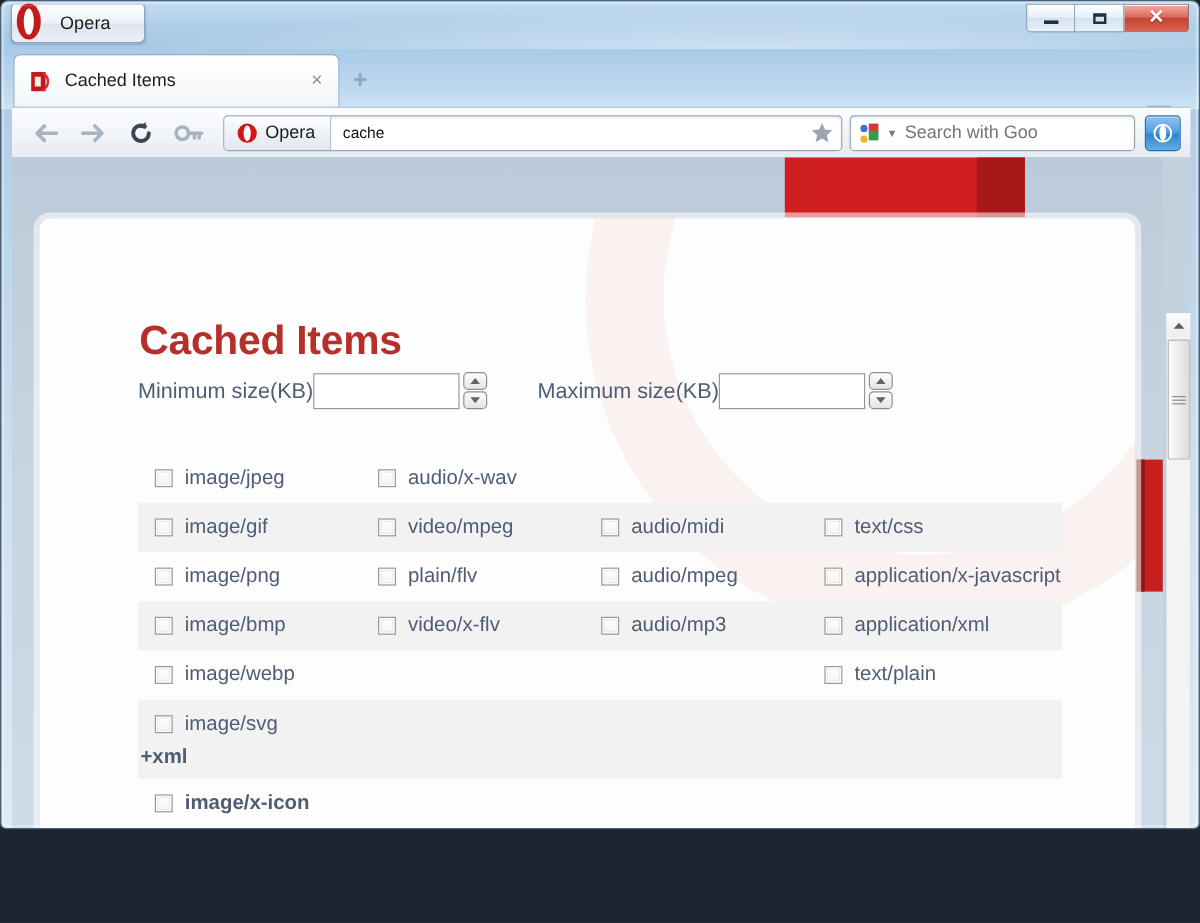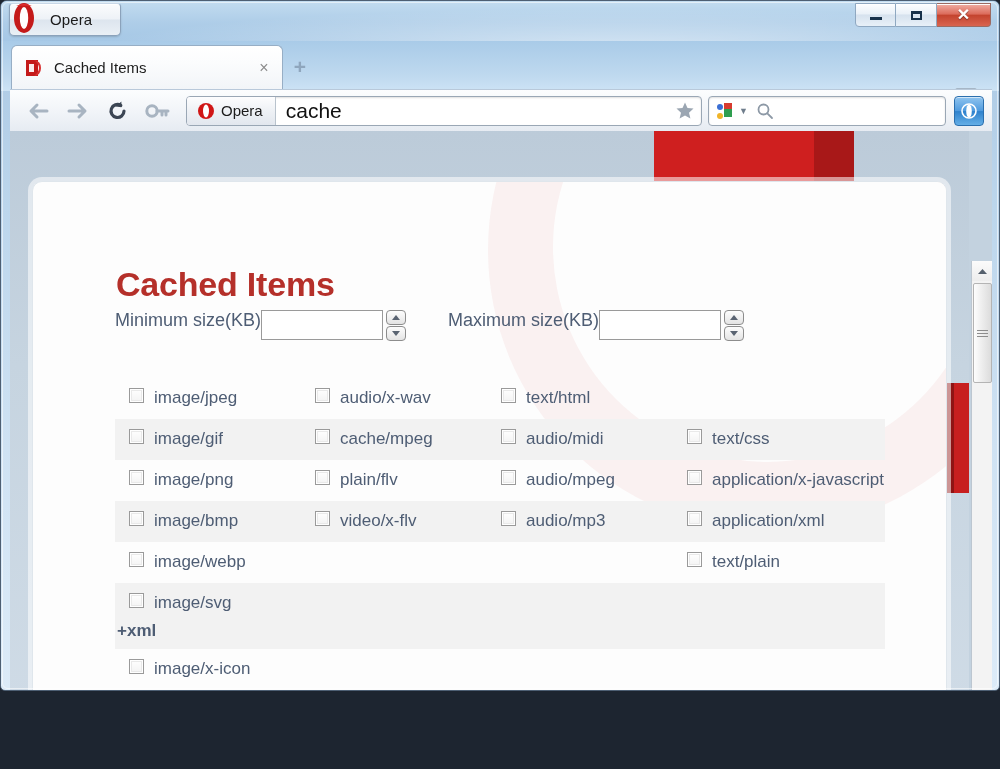--- a/index.html
+++ b/index.html
@@ -103,21 +103,21 @@
     box-shadow: inset 0 1px 2px rgba(0,0,0,.13);
     overflow:hidden;
   }
   #badge {
     height:28px; display:flex; align-items:center; gap:6px; padding:0 12px 0 10px;
     background: linear-gradient(180deg,#fdfdfe 0%,#eef1f5 50%,#e2e7ee 100%);
     border-right:1px solid #b9c3cd; font-size:15px; color:#1b1b1b;
   }
   #urlinput {
     flex:1; border:none; outline:none; height:26px; padding:0 10px;
-    font-family:"Liberation Sans",sans-serif; font-size:21px; color:#111; background:transparent;
+    font-family:"Liberation Sans",sans-serif; font-size:13px; color:#111; background:transparent;
   }
   #starbtn { width:32px; display:flex; align-items:center; justify-content:center; }
 
   #searchwrap {
     width:238px; height:30px; display:flex; align-items:center;
     background:#fff; border:1px solid #9aa7b5; border-radius:4px;
     box-shadow: inset 0 1px 2px rgba(0,0,0,.13); padding:0 4px 0 6px;
   }
   #searchwrap .gicon { width:20px; height:20px; position:relative; flex:0 0 auto; }
   #searchwrap .caret { margin:0 6px 0 4px; color:#6f7d8c; font-size:9px; }
@@ -174,41 +174,41 @@
   }
 
   .content { position:absolute; left:0; top:0; width:100%; height:100%; }
 
   h1#heading {
     position:absolute; left:83px; top:83px;
     font-size:34px; font-weight:bold; color:#b5302a; letter-spacing:-.2px;
   }
 
   .sizerow { position:absolute; left:82px; top:128px; display:flex; align-items:center; }
-  .sizefield { display:flex; align-items:flex-start; }
+  .sizefield { display:flex; align-items:center; }
   .sizefield .lbl { font-size:18px; color:#4e5d74; }
   .sizefield input {
     width:122px; height:30px; border:1px solid #9a9a9a; background:#fff;
     font-family:"Liberation Sans",sans-serif; font-size:15px; padding:0 6px; outline:none;
   }
   .spin { display:flex; flex-direction:column; margin-left:3px; }
   .spbtn {
     width:20px; height:15px; border:1px solid #8d8d8d; border-radius:4px;
     background: linear-gradient(180deg,#fdfdfd,#e4e4e4);
     display:flex; align-items:center; justify-content:center; margin-bottom:1px;
   }
   .spbtn svg { display:block; }
   .gap { width:42px; }
 
   
   #mimetable { position:absolute; left:82px; top:196px; width:770px; }
   .mrow { display:flex; align-items:flex-start; min-height:41px; padding-top:2px; }
   .mrow.alt { background:#f2f2f2; }
   .mrow.plain { background:transparent; }
-  .mcell { width:186px; display:flex; padding:8px 0 8px 14px; }
+  .mcell { width:186px; display:flex; align-items:center; padding:8px 0 8px 14px; }
   .mcell.wide { width:auto; flex:1; }
   .cb {
     width:15px; height:15px; flex:0 0 auto; border:1px solid #9a9a9a;
     background: linear-gradient(180deg,#ffffff,#f3f3f3);
     box-shadow: inset 0 0 0 1px #fff, inset 0 0 0 2px #e9e9e9;
   }
   .mlbl { margin-left:10px; font-size:17px; color:#4e5d74; white-space:nowrap; }
   .mcell.empty .cb, .mcell.empty .mlbl { visibility:hidden; }
   .wrapextra { padding:0 0 8px 2px; font-size:17px; color:#4e5d74; }
 
@@ -342,20 +342,21 @@
     </div>
 
     <div id="searchwrap">
       <svg class="gicon" viewBox="0 0 20 20">
         <circle cx="5" cy="6" r="3" fill="#3b6fd4"></circle>
         <rect x="9" y="2" width="8" height="8" fill="#d73b2f"></rect>
         <rect x="9" y="8" width="8" height="8" fill="#2f9e4f"></rect>
         <circle cx="5" cy="15" r="3" fill="#f0b429"></circle>
       </svg>
       <span class="caret">▼</span>
+      <input id="searchinput" type="text" placeholder="Search with Goo" style="">
       <div id="searchgo">
         <svg width="18" height="18" viewBox="0 0 18 18">
           <circle cx="7.5" cy="7.5" r="5" fill="none" stroke="#8d99a6" stroke-width="1.8"></circle>
           <path d="M11.3 11.3 L16 16" stroke="#8d99a6" stroke-width="1.8" stroke-linecap="round"></path>
         </svg>
       </div>
     </div>
 
     <div id="unitebtn">
       <svg width="18" height="18" viewBox="0 0 18 18">
@@ -422,35 +423,31 @@
               <div class="mrow plain">
                 <div style="display: flex; flex-wrap: wrap; width: 100%;">
                   <div class="mcell">
                     <span class="cb"></span>
                     <span class="mlbl">image/jpeg</span>
                   </div>
                   <div class="mcell">
                     <span class="cb"></span>
                     <span class="mlbl">audio/x-wav</span>
                   </div>
-                  <div class="mcell wide">
-                    <span class="cb"></span>
-                    <span class="mlbl">text/html</span>
-                  </div>
                 </div>
               </div>
               <div class="mrow alt">
                 <div style="display: flex; flex-wrap: wrap; width: 100%;">
                   <div class="mcell">
                     <span class="cb"></span>
                     <span class="mlbl">image/gif</span>
                   </div>
                   <div class="mcell">
                     <span class="cb"></span>
-                    <span class="mlbl">cache/mpeg</span>
+                    <span class="mlbl">video/mpeg</span>
                   </div>
                   <div class="mcell">
                     <span class="cb"></span>
                     <span class="mlbl">audio/midi</span>
                   </div>
                   <div class="mcell wide">
                     <span class="cb"></span>
                     <span class="mlbl">text/css</span>
                   </div>
                 </div>
@@ -530,21 +527,21 @@
                     <span class="mlbl"></span>
                   </div>
                   <div class="mcell wide empty">
                     <span class="cb"></span>
                     <span class="mlbl"></span>
                   </div>
                   <div class="wrapextra" style="width: 100%; font-weight: bold;">+xml</div>
                 </div>
               </div>
               <div class="mrow plain">
-                <div style="display: flex; flex-wrap: wrap; width: 100%;">
+                <div style="display: flex; flex-wrap: wrap; width: 100%; font-weight: bold;">
                   <div class="mcell">
                     <span class="cb"></span>
                     <span class="mlbl">image/x-icon</span>
                   </div>
                   <div class="mcell empty">
                     <span class="cb"></span>
                     <span class="mlbl"></span>
                   </div>
                   <div class="mcell empty">
                     <span class="cb"></span>

